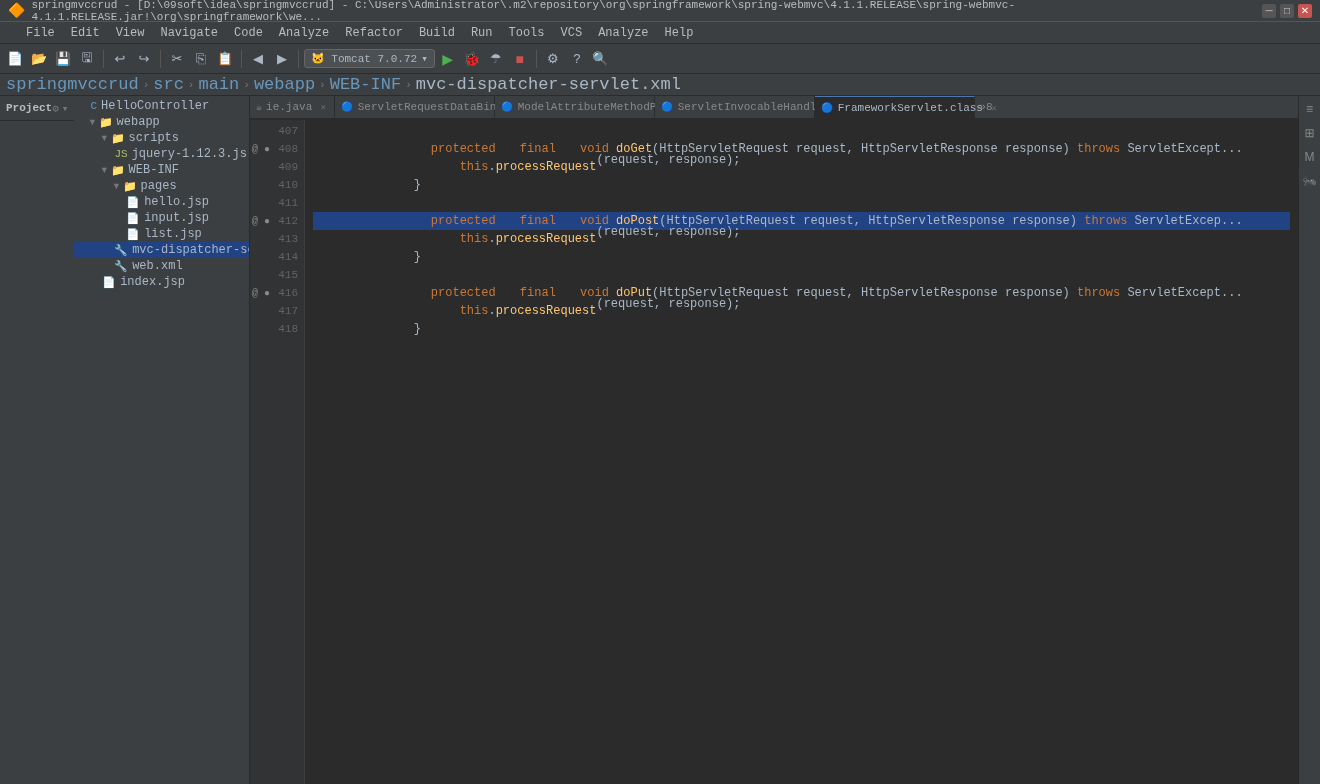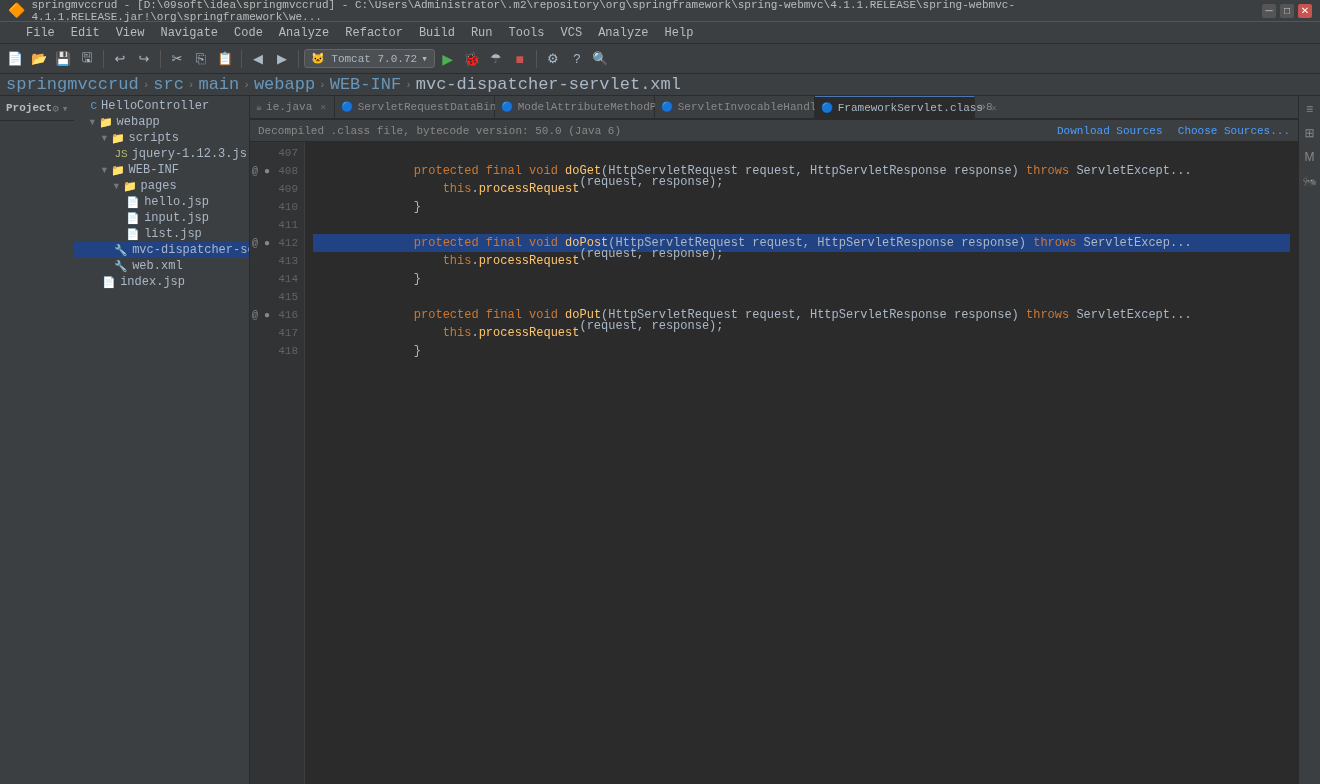--- a/index.html
+++ b/index.html
@@ -77,21 +77,21 @@
 
     
     #code-editor { flex: 1; display: flex; overflow: hidden; }
     .gutter { width: 55px; background: #313335; border-right: 1px solid #3c3f41; padding-top: 2px; display: flex; flex-direction: column; }
     .gutter-line { height: 18px; display: flex; align-items: center; justify-content: flex-end; padding-right: 6px; font-size: 11px; color: #606366; position: relative; }
     .gutter-line .line-num { font-size: 11px; color: #606366; }
     .gutter-line .annotation { position: absolute; left: 2px; color: #888; font-size: 10px; }
     .code-content { flex: 1; overflow-x: auto; padding: 2px 0 2px 8px; }
     .code-line { height: 18px; display: flex; align-items: center; white-space: pre; font-size: 12px; }
     .code-line.highlighted { background: #214283; }
-    .kw { color: #cc7832; } 
+    .kw { color: #cc7832; margin-left: 17px; } 
     .type { color: #a9b7c6; }
     .method { color: #ffc66d; }
     .brace { color: #a9b7c6; }
     .throws-kw { color: #cc7832; }
     .exception { color: #a9b7c6; }
 
     
     #right-scrollbar { width: 8px; background: #2b2b2b; }
 
     
@@ -278,28 +278,20 @@
         <span class="tab-close">✕</span>
       </div>
       <div class="editor-tab active">
         <span class="tab-icon">🔵</span>
         <span>FrameworkServlet.class</span>
         <span class="tab-close">✕</span>
       </div>
       <span style="color:#888;font-size:11px;padding:0 4px;align-self:center;">»8</span>
     </div>
 
-    <div id="info-bar">
-      <span class="info-text">Decompiled .class file, bytecode version: 50.0 (Java 6)</span>
-      <div>
-        <a class="info-link">Download Sources</a>
-        <span style="color:#888;margin:0 4px;"> </span>
-        <a class="info-link">Choose Sources...</a>
-      </div>
-    </div>
 
     <div id="code-editor">
       <div class="gutter">
         <div class="gutter-line">
             <span class="line-num">407</span>
           </div>
         <div class="gutter-line">
           <span class="annotation">@ ●</span>
           <span class="line-num">408</span>
         </div>

